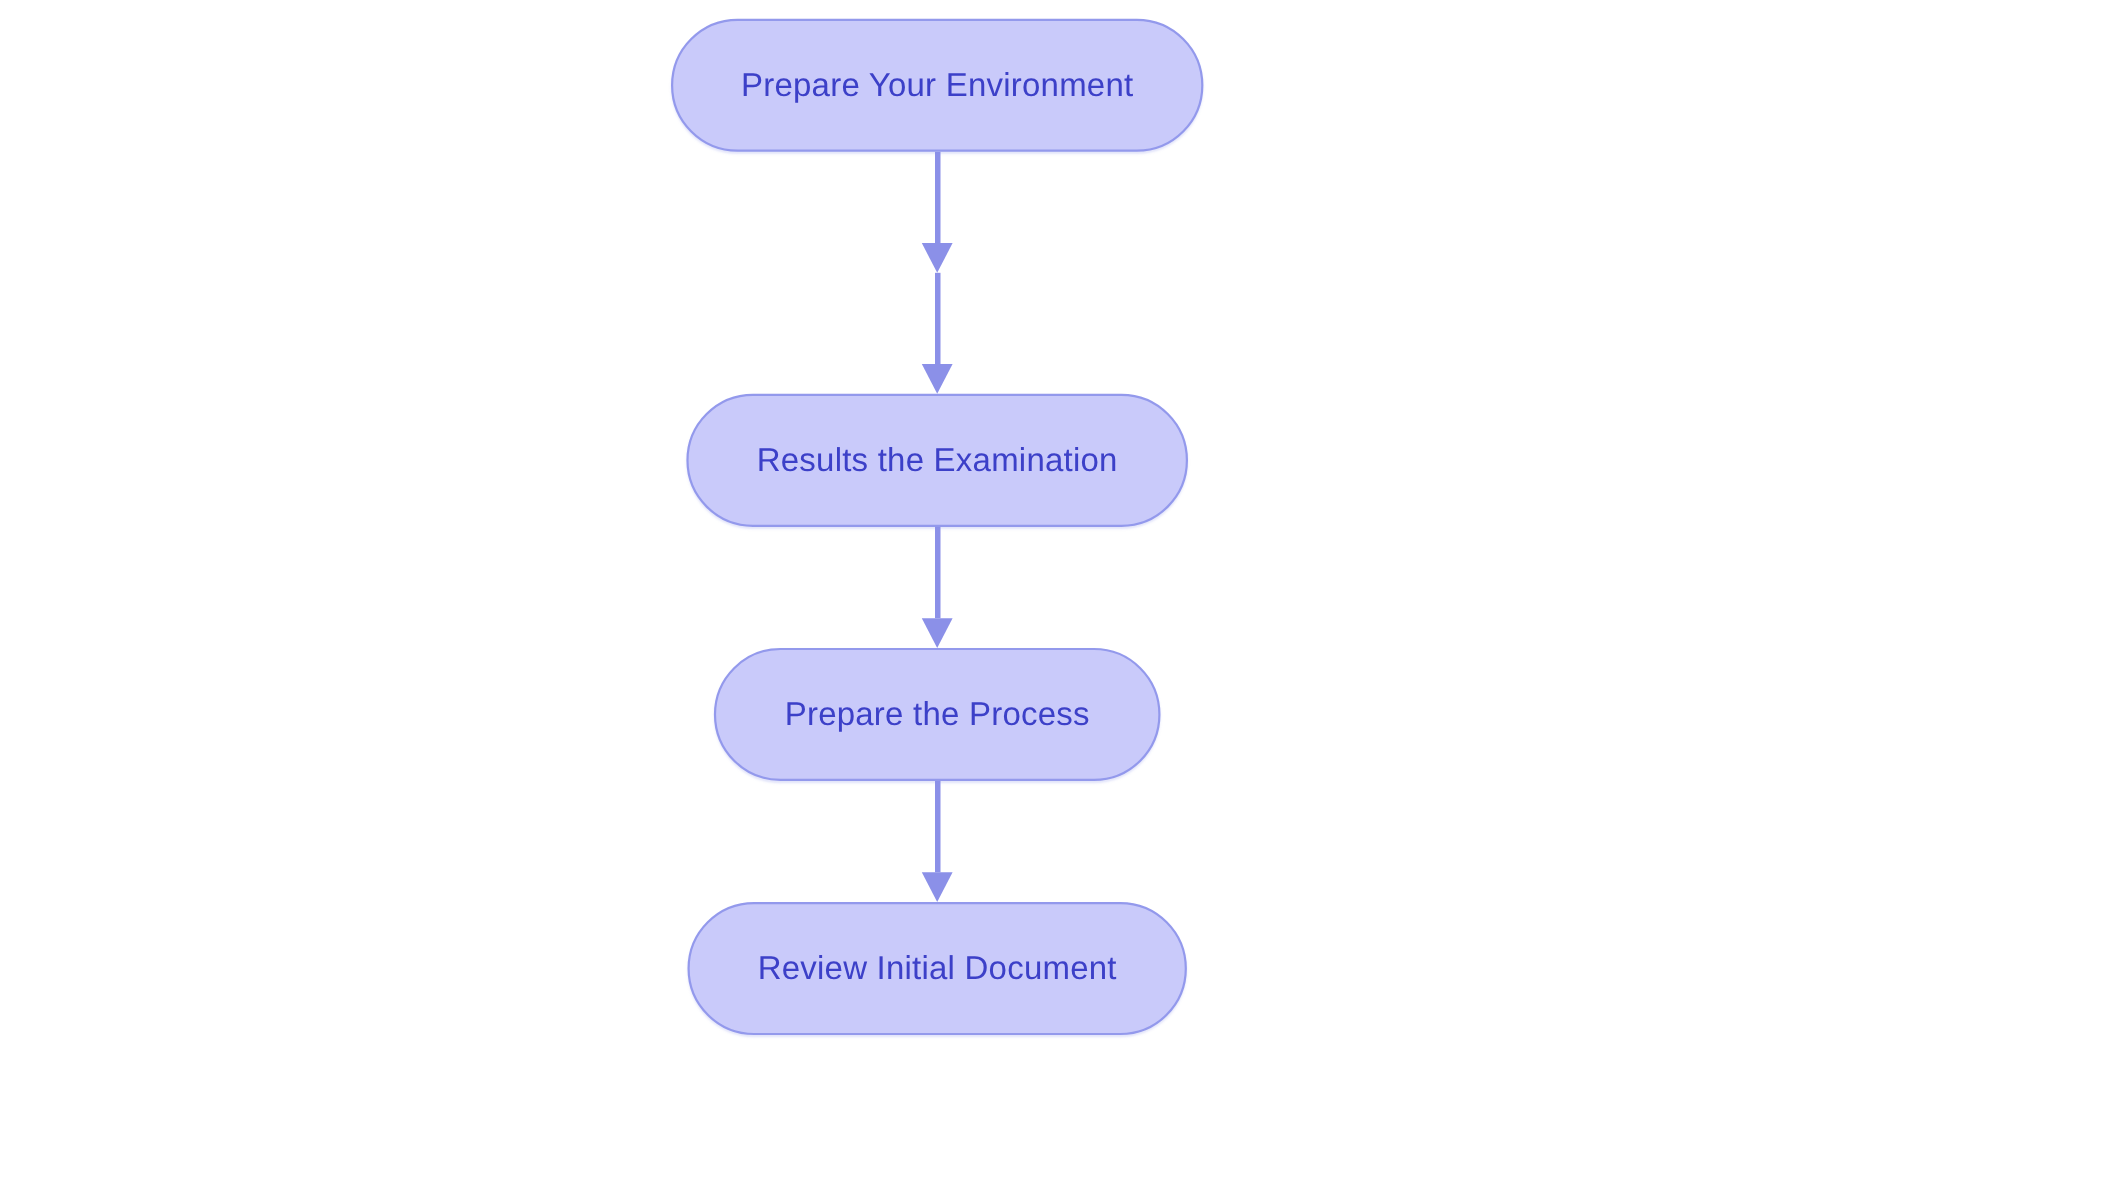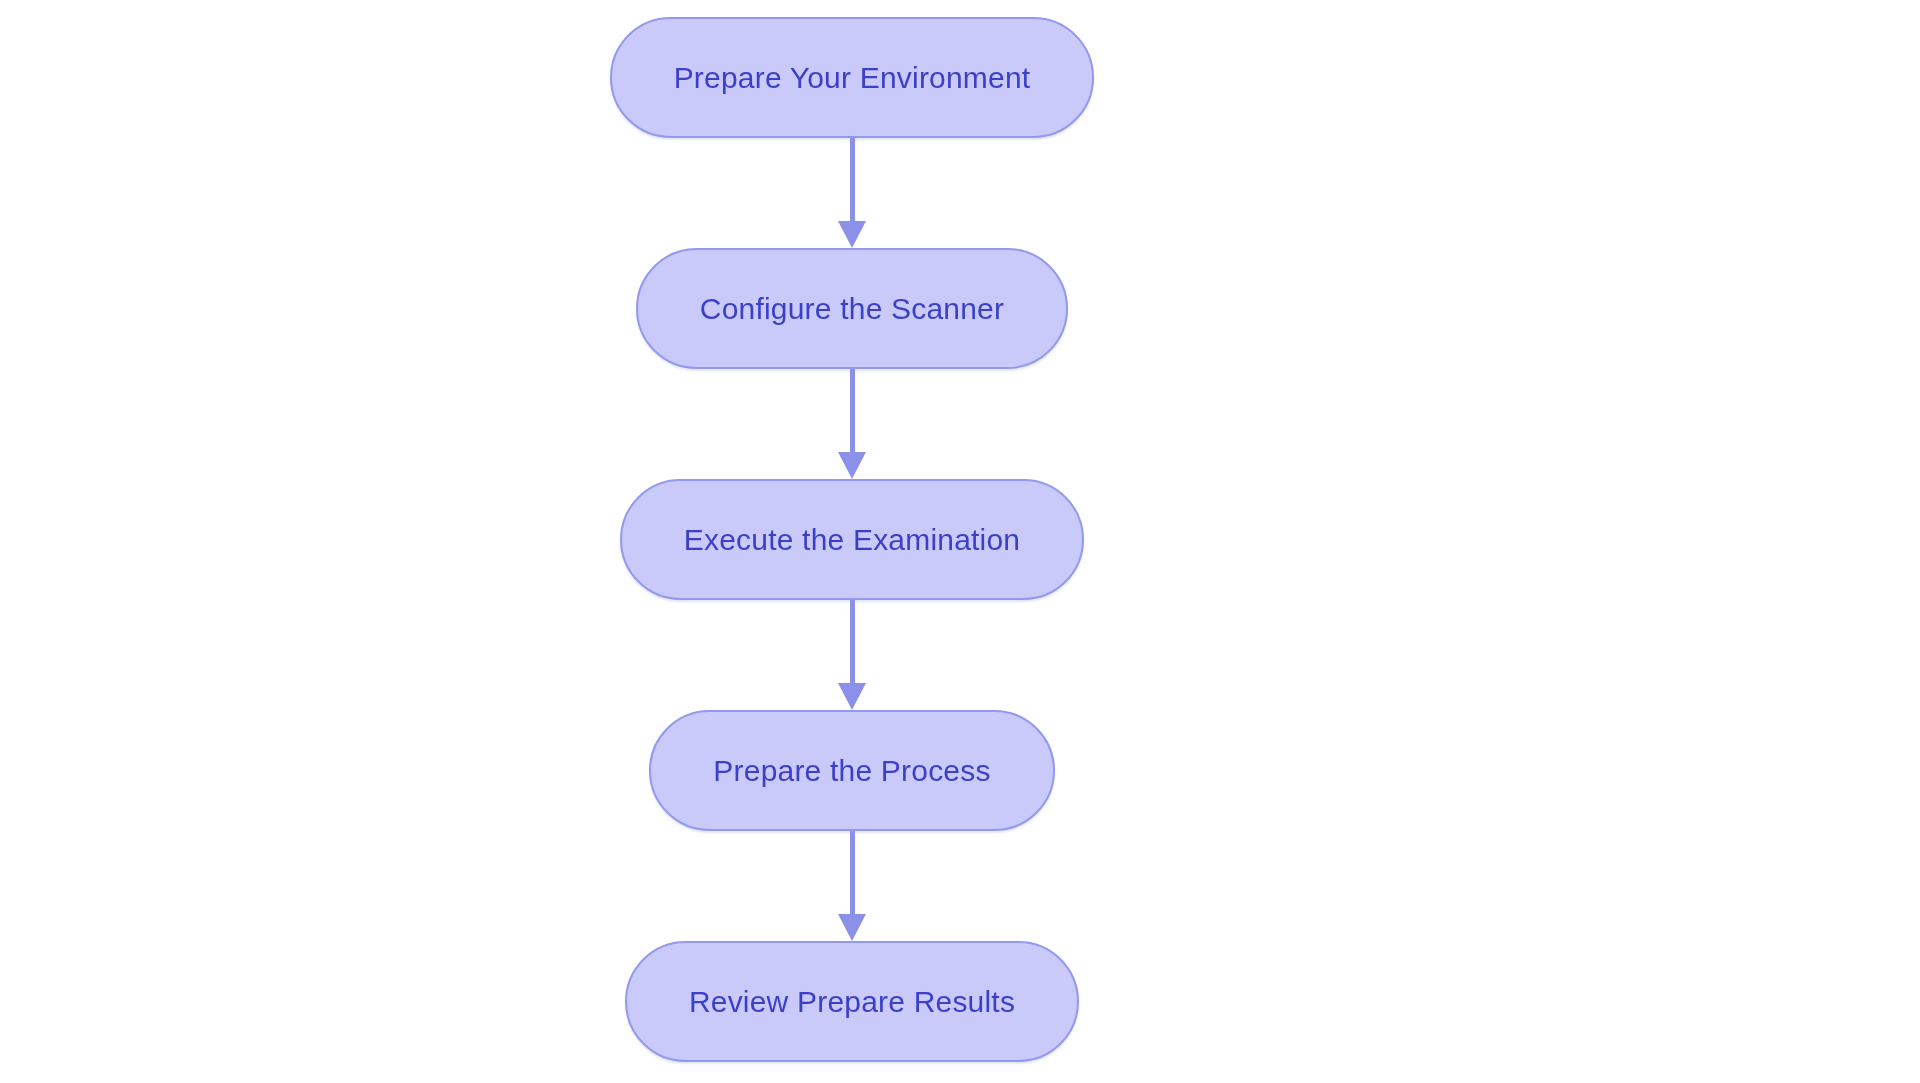--- a/index.html
+++ b/index.html
@@ -75,45 +75,42 @@
 
     <div class="node">
       <span class="node-label">Prepare Your Environment</span>
     </div>
 
     <div class="connector">
       <div class="line"></div>
       <div class="arrowhead"></div>
     </div>
 
-    <div class="node">
-      <span class="node-label">Configure the Scanner</span>
-    </div>
 
     <div class="connector">
       <div class="line"></div>
       <div class="arrowhead"></div>
     </div>
 
     <div class="node">
-      <span class="node-label">Execute the Examination</span>
+      <span class="node-label">Results the Examination</span>
     </div>
 
     <div class="connector">
       <div class="line"></div>
       <div class="arrowhead"></div>
     </div>
 
     <div class="node">
       <span class="node-label">Prepare the Process</span>
     </div>
 
     <div class="connector">
       <div class="line"></div>
       <div class="arrowhead"></div>
     </div>
 
     <div class="node">
-      <span class="node-label">Review Prepare Results</span>
+      <span class="node-label">Review Initial Document</span>
     </div>
 
   </div>
 </div>
 
 </body></html>

